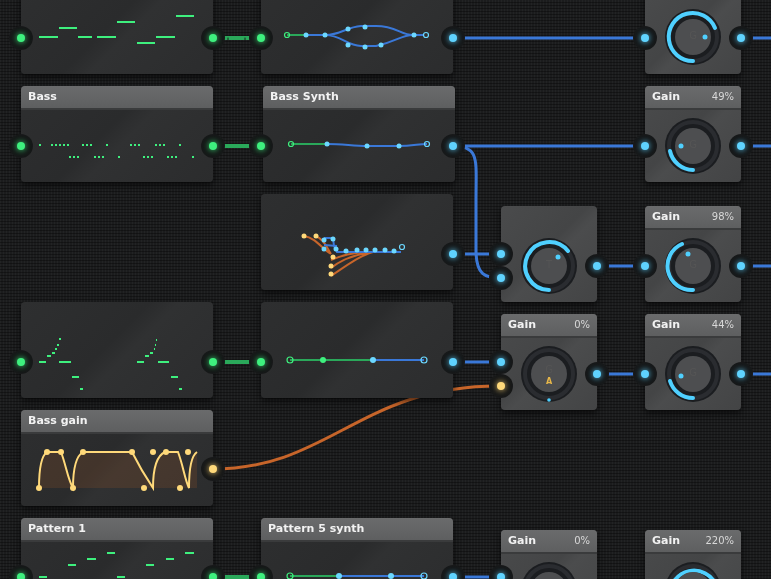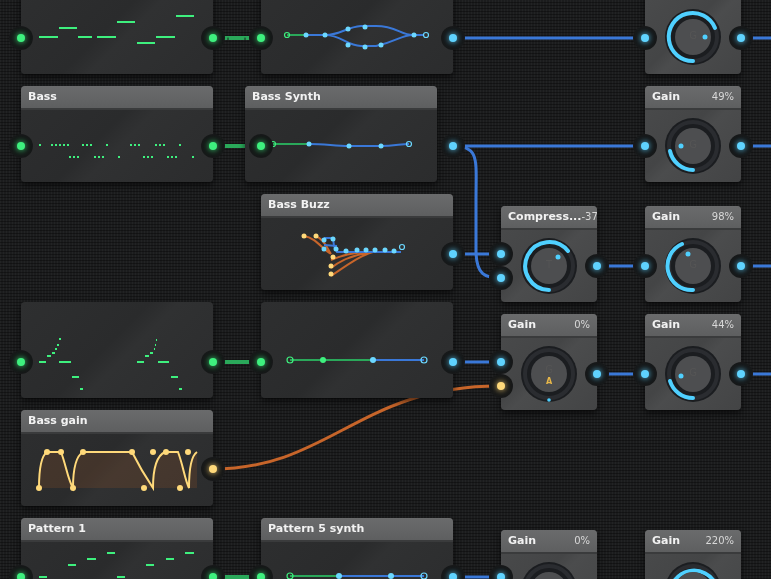--- a/index.html
+++ b/index.html
@@ -151,21 +151,21 @@
       <line x1="97" y1="71" x2="100" y2="71"></line>
         <line x1="122" y1="71" x2="133" y2="71"></line>
       <line x1="146" y1="71" x2="157" y2="71"></line>
         <line x1="171" y1="71" x2="173" y2="71"></line>
     </g>
   </svg>
 </div>
 <div class="port green" style="left:21px;top:146px;"></div>
 <div class="port green" style="left:213px;top:146px;"></div>
 
-<div class="node" style="left:245px;top:86px;width:192px;height:96px;">
+<div class="node" style="left:263px;top:86px;width:192px;height:96px;">
   <div class="title">
       <span>Bass Synth</span>
     </div>
   <svg class="viz" width="192" height="96">
     <line x1="28" y1="58" x2="64" y2="58" stroke="#2aa85a" stroke-width="2"></line>
     <path d="M64 58 C80 58, 90 60, 104 60 L135 60 C150 60, 155 58, 164 58" stroke="#3a78d8" stroke-width="2" fill="none"></path>
     <g fill="#6cd8ff">
         <circle cx="64" cy="58" r="2.5"></circle>
         <circle cx="104" cy="60" r="2.5"></circle>
         <circle cx="136" cy="60" r="2.5"></circle>
@@ -190,23 +190,20 @@
       <circle cx="31" cy="31" r="18" fill="#4d4e50"></circle>
       <circle cx="19" cy="31" r="2.5" fill="#4fd0ff"></circle>
     </svg>
     <div class="knob-letter" style="top:24px;">G</div>
   </div>
 </div>
 <div class="port blue" style="left:645px;top:146px;"></div>
 <div class="port blue" style="left:741px;top:146px;"></div>
 
 <div class="node" style="left:261px;top:194px;width:192px;height:96px;">
-  <div class="title">
-      <span>Bass Buzz</span>
-    </div>
   <svg class="viz" width="192" height="96">
     <path d="M43 42 C55 44, 60 54, 70 60 M54 42 C62 44, 65 52, 70 60" stroke="#c7652a" stroke-width="2" fill="none"></path>
     <path d="M70 66 C80 62, 90 58, 112 58 M70 74 C80 66, 95 60, 112 58 M70 82 C85 72, 98 62, 112 58" stroke="#c7652a" stroke-width="2" fill="none"></path>
     <path d="M63 44 L72 44 L73 52 L76 58 L140 58" stroke="#3a78d8" stroke-width="2" fill="none"></path>
     <path d="M63 51 L76 52" stroke="#3a78d8" stroke-width="2"></path>
     <g fill="#6cd8ff">
         <circle cx="63" cy="46" r="2.5"></circle>
         <circle cx="72" cy="45" r="2.5"></circle>
         <circle cx="75" cy="55" r="2.5"></circle>
         <circle cx="63" cy="55" r="2.5"></circle>
@@ -223,24 +220,20 @@
         <circle cx="72" cy="63" r="2.5"></circle>
         <circle cx="70" cy="72" r="2.5"></circle>
         <circle cx="70" cy="80" r="2.5"></circle>
       </g>
     <circle cx="141" cy="53" r="2.5" fill="none" stroke="#6cd8ff" stroke-width="1.2"></circle>
   </svg>
 </div>
 <div class="port blue" style="left:453px;top:254px;"></div>
 
 <div class="node gray" style="left:501px;top:206px;width:96px;height:96px;">
-  <div class="title">
-      <span>Compress...</span>
-      <span class="val">-37</span>
-    </div>
   <div class="knob" style="top:29px;width:62px;height:62px;">
     <svg width="62" height="62">
       <circle cx="31" cy="31" r="28" fill="#1b1d20"></circle>
       <circle cx="31" cy="31" r="24" fill="none" stroke="#2a2c30" stroke-width="4"></circle>
       <path d="M31 55 A24 24 0 1 1 50 16" fill="none" stroke="#4fd0ff" stroke-width="4" stroke-linecap="round"></path>
       <circle cx="31" cy="31" r="18" fill="#4d4e50"></circle>
       <circle cx="40" cy="22" r="2.5" fill="#4fd0ff"></circle>
     </svg>
     <div class="knob-letter" style="top:24px;">T</div>
   </div>

